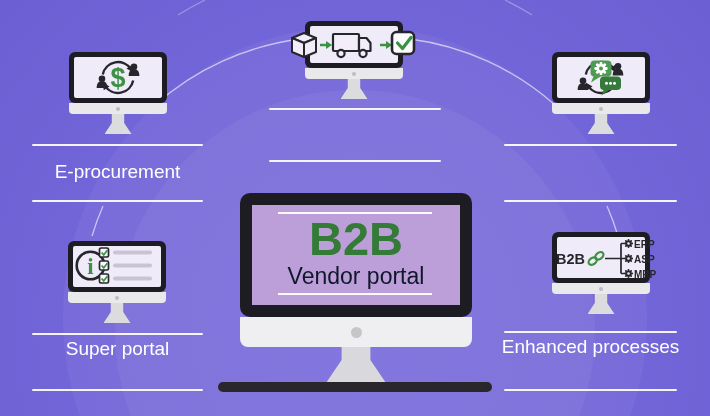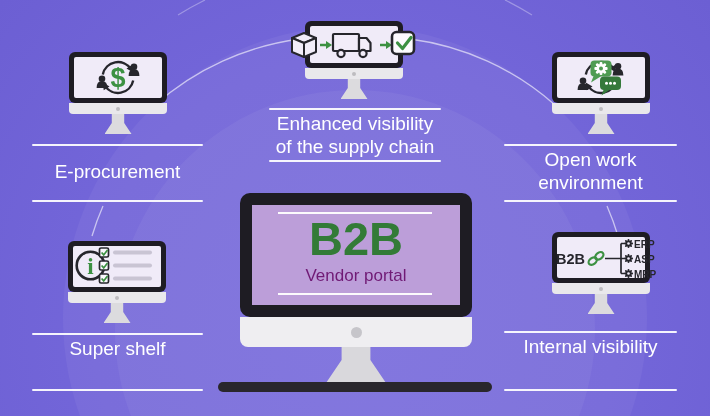--- a/index.html
+++ b/index.html
@@ -28,21 +28,21 @@
   
   .rule { position:absolute; height:2px; background:rgba(255,255,255,0.93); border-radius:1px; }
   .label { position:absolute; color:#FFFFFF; text-align:center; font-size:19px; line-height:23px; }
 
   
   .c-bezel  { position:absolute; left:240px; top:193px; width:232px; height:124px; background:#1E1C23; border-radius:10px; }
   .c-screen { position:absolute; left:252px; top:205px; width:208px; height:100px; background:#BC9ED9; }
   .c-rule   { position:absolute; left:26px; width:154px; height:2px; background:rgba(255,255,255,0.95); }
   .c-head   { position:absolute; top:9px;  width:100%; text-align:center; font-size:47px; line-height:50px;
               font-weight:bold; color:#337B37; }
-  .c-sub    { position:absolute; top:58px; width:100%; text-align:center; font-size:17px; line-height:26px; color:#701a75; }
+  .c-sub    { position:absolute; top:58px; width:100%; text-align:center; font-size:23px; line-height:26px; color:#0f172a; }
   .c-chin   { position:absolute; left:240px; top:317px; width:232px; height:30px; background:#EFEEF1;
               border-radius:0 0 8px 8px; display:flex; align-items:center; justify-content:center; }
   .c-cam    { width:11px; height:11px; border-radius:50%; background:#C6C5CA; }
   .c-stand  { position:absolute; left:326px; top:347px; width:60px; height:36px; background:#D9D8DC;
               clip-path:polygon(26% 0,74% 0,74% 36%,100% 100%,0 100%,26% 36%); }
   .desk     { position:absolute; left:218px; top:382px; width:274px; height:10px; border-radius:5px; background:#29262C; }
 </style>
 </head>
 <body>
 
@@ -124,24 +124,20 @@
     <g>
       <line x1="93" y1="16" x2="99" y2="16" stroke="#3C9142" stroke-width="2.5"></line>
       <polygon points="99,12 105,16 99,20" fill="#3C9142"></polygon>
     </g>
     <g>
       <rect x="105" y="3" width="22" height="22" rx="4.5" fill="#FCFBFE" stroke="#26262C" stroke-width="2.6"></rect>
       <path d="M110.5 14 l5 5.5 l8.5 -11" fill="none" stroke="#3C9142" stroke-width="3.2" stroke-linecap="round" stroke-linejoin="round"></path>
     </g>
   </svg>
   <div class="rule" style="left:269px;top:108px;width:172px"></div>
-  <div class="label" style="left:264px;top:112px;width:182px">
-    <div>Enhanced visibility</div>
-    <div>of the supply chain</div>
-  </div>
   <div class="rule" style="left:269px;top:160px;width:172px"></div>
 
   <div class="monitor" style="left:552px;top:52px">
     <div class="bezel">
       <div class="screen"></div>
     </div>
     <div class="chin">
         <div class="cam"></div>
       </div>
     <div class="stand"></div>
@@ -177,24 +173,20 @@
     </g>
     <g>
       <rect x="43" y="19.5" width="21" height="13.5" rx="4" fill="#35793B"></rect>
       <polygon points="47,31.5 44.5,38.5 53,32.5" fill="#35793B"></polygon>
       <circle cx="49.5" cy="26.3" r="1.5" fill="#FFFFFF"></circle>
       <circle cx="53.5" cy="26.3" r="1.5" fill="#FFFFFF"></circle>
       <circle cx="57.5" cy="26.3" r="1.5" fill="#FFFFFF"></circle>
     </g>
   </svg>
   <div class="rule" style="left:504px;top:144px;width:173px"></div>
-  <div class="label" style="left:499px;top:148px;width:183px">
-    <div>Open work</div>
-    <div>environment</div>
-  </div>
   <div class="rule" style="left:504px;top:200px;width:173px"></div>
 
   <div class="monitor" style="left:68px;top:241px">
     <div class="bezel">
       <div class="screen"></div>
     </div>
     <div class="chin">
         <div class="cam"></div>
       </div>
     <div class="stand"></div>
@@ -213,21 +205,21 @@
       <rect x="40" y="17.5" width="39" height="4" rx="2" fill="#C9C4D3"></rect>
     </g>
     <g>
       <rect x="26.5" y="28" width="9" height="9" rx="1.5" fill="#FAF8FD" stroke="#26262C" stroke-width="1.7"></rect>
       <path d="M28.6 32.5 l2.1 2.4 l3.8 -5" fill="none" stroke="#3C9142" stroke-width="1.7"></path>
       <rect x="40" y="30.5" width="39" height="4" rx="2" fill="#C9C4D3"></rect>
     </g>
   </svg>
   <div class="rule" style="left:32px;top:333px;width:171px"></div>
   <div class="label" style="left:22px;top:337px;width:191px">
-    <div>Super shelf</div>
+    <div>Super portal</div>
   </div>
   <div class="rule" style="left:32px;top:389px;width:171px"></div>
 
   <div class="monitor" style="left:552px;top:232px">
     <div class="bezel">
       <div class="screen"></div>
     </div>
     <div class="chin">
         <div class="cam"></div>
       </div>
@@ -269,21 +261,21 @@
         </g>
       <circle r="3.1"></circle>
         <circle r="1.3" fill="#F0EBF8"></circle>
     </g>
     <text x="81" y="11.5" font-size="10" font-weight="bold" fill="#26262C">ERP</text>
     <text x="81" y="26.5" font-size="10" font-weight="bold" fill="#26262C">ASP</text>
     <text x="81" y="41.5" font-size="10" font-weight="bold" fill="#26262C">MRP</text>
   </svg>
   <div class="rule" style="left:504px;top:331px;width:173px"></div>
   <div class="label" style="left:499px;top:335px;width:183px">
-    <div>Internal visibility</div>
+    <div>Enhanced processes</div>
   </div>
   <div class="rule" style="left:504px;top:389px;width:173px"></div>
 
   <div class="c-stand"></div>
   <div class="desk"></div>
   <div class="c-bezel"></div>
   <div class="c-screen">
     <div class="c-rule" style="top:7px"></div>
     <div class="c-head">B2B</div>
     <div class="c-sub">Vendor portal</div>

